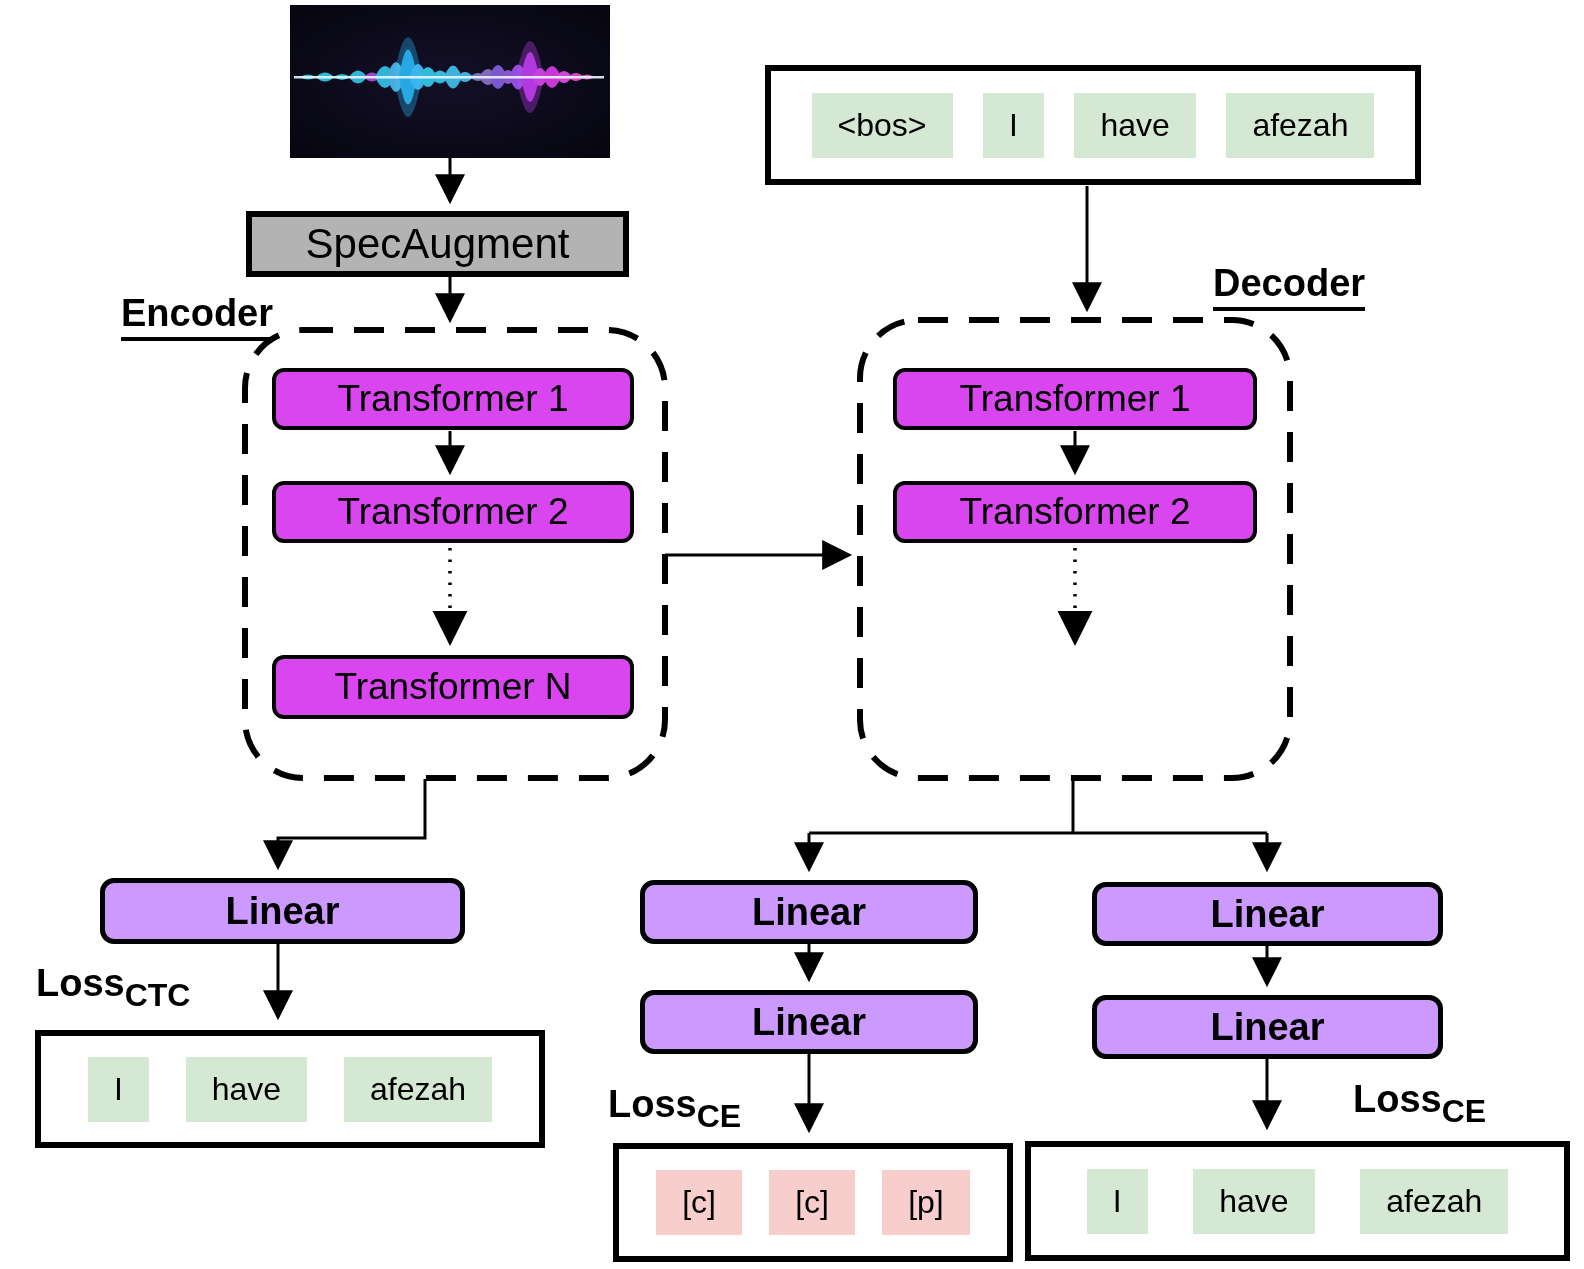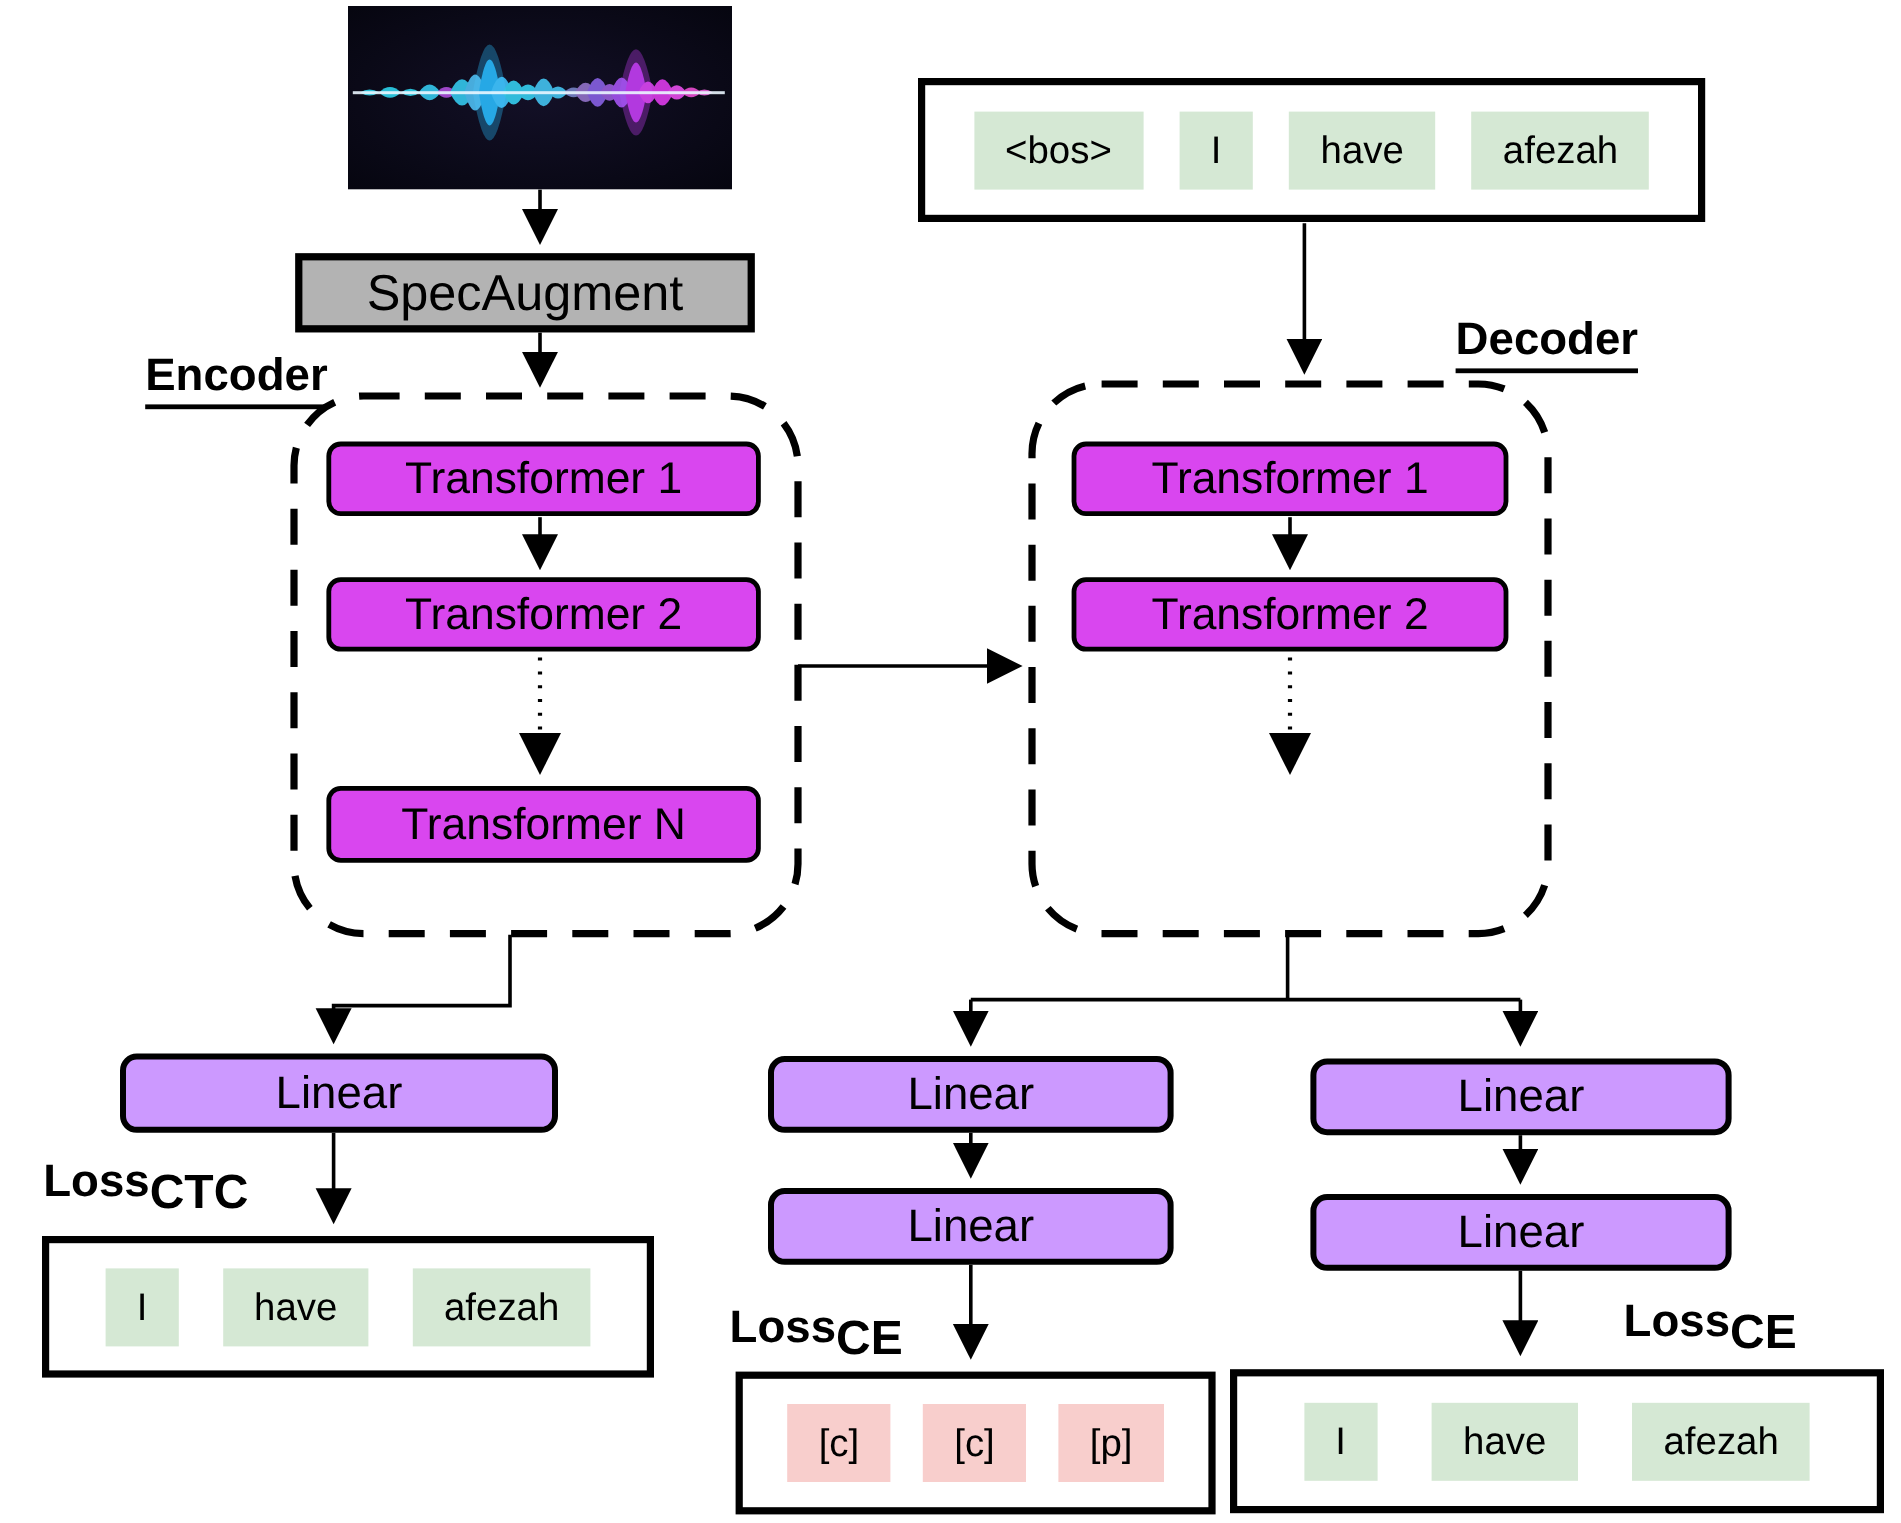--- a/index.html
+++ b/index.html
@@ -16,38 +16,39 @@
   }
   .tbox{
     background:#d946ef;border:4px solid #000;border-radius:12px;
     display:flex;align-items:center;justify-content:center;
     font-size:37px;
   }
   .linearbox{
     background:#cc99ff;border:5px solid #000;border-radius:14px;
     display:flex;align-items:center;justify-content:center;
     font-size:38px;
+    font-weight:bold;
   }
   .tokenbox{
     background:#ffffff;border:6px solid #000;
     display:flex;align-items:center;justify-content:space-evenly;
     padding:0 10px;
   }
   .tile{
     display:flex;align-items:center;justify-content:center;
     font-size:32px;padding:14px 26px;white-space:nowrap;
   }
   .tile.green{background:#d5e8d4;}
   .tile.pink{background:#f8cecc;}
   .seclabel{
     font-weight:bold;font-size:38px;line-height:1.1;
     border-bottom:4px solid #000;padding-bottom:2px;display:inline-block;
   }
   .loss{font-weight:bold;font-size:38px;white-space:nowrap;}
-  .loss .sub{font-size:40px;display:inline-block;transform:translateY(10px);text-align:center;}
+  .loss .sub{font-size:32px;display:inline-block;transform:translateY(10px);text-align:center;}
   svg{display:block;}
   #wires{position:absolute;left:0;top:0;pointer-events:none;}
 </style>
 </head>
 <body>
 
 <div id="stage">
 
   <div class="abs" style="left:290px;top:5px;width:320px;height:153px;">
     <svg width="320" height="153" viewBox="0 0 320 153">

